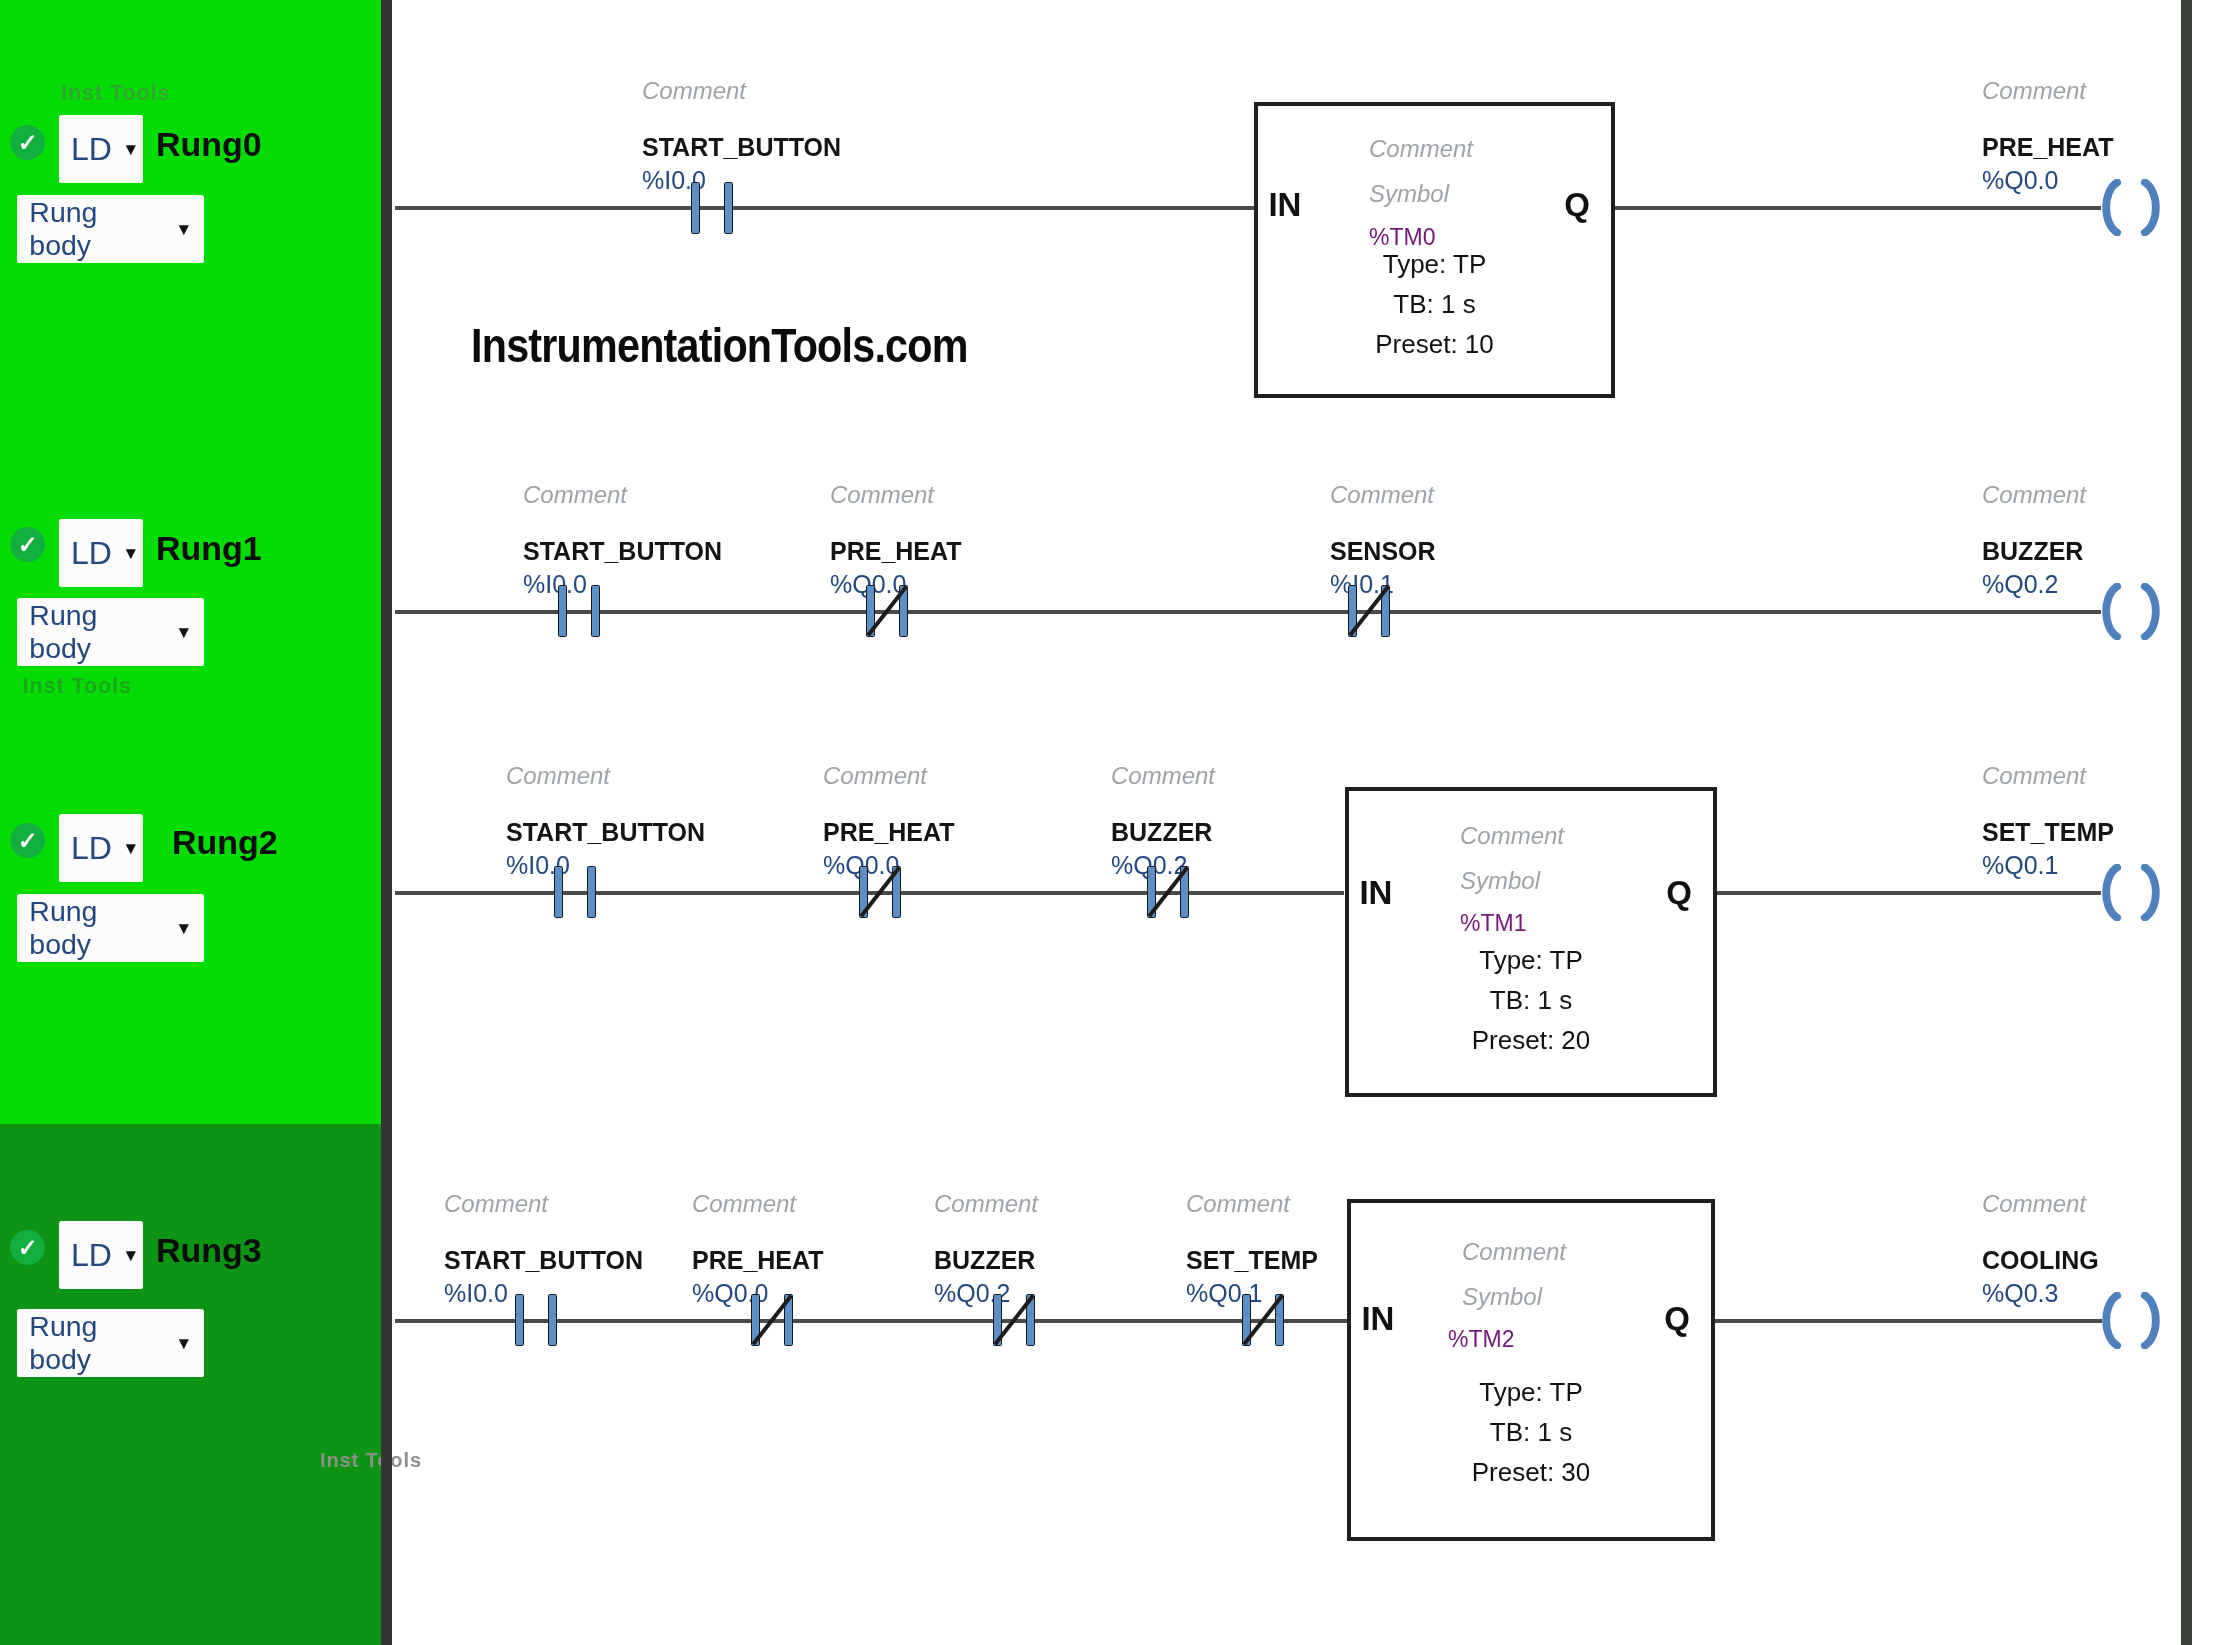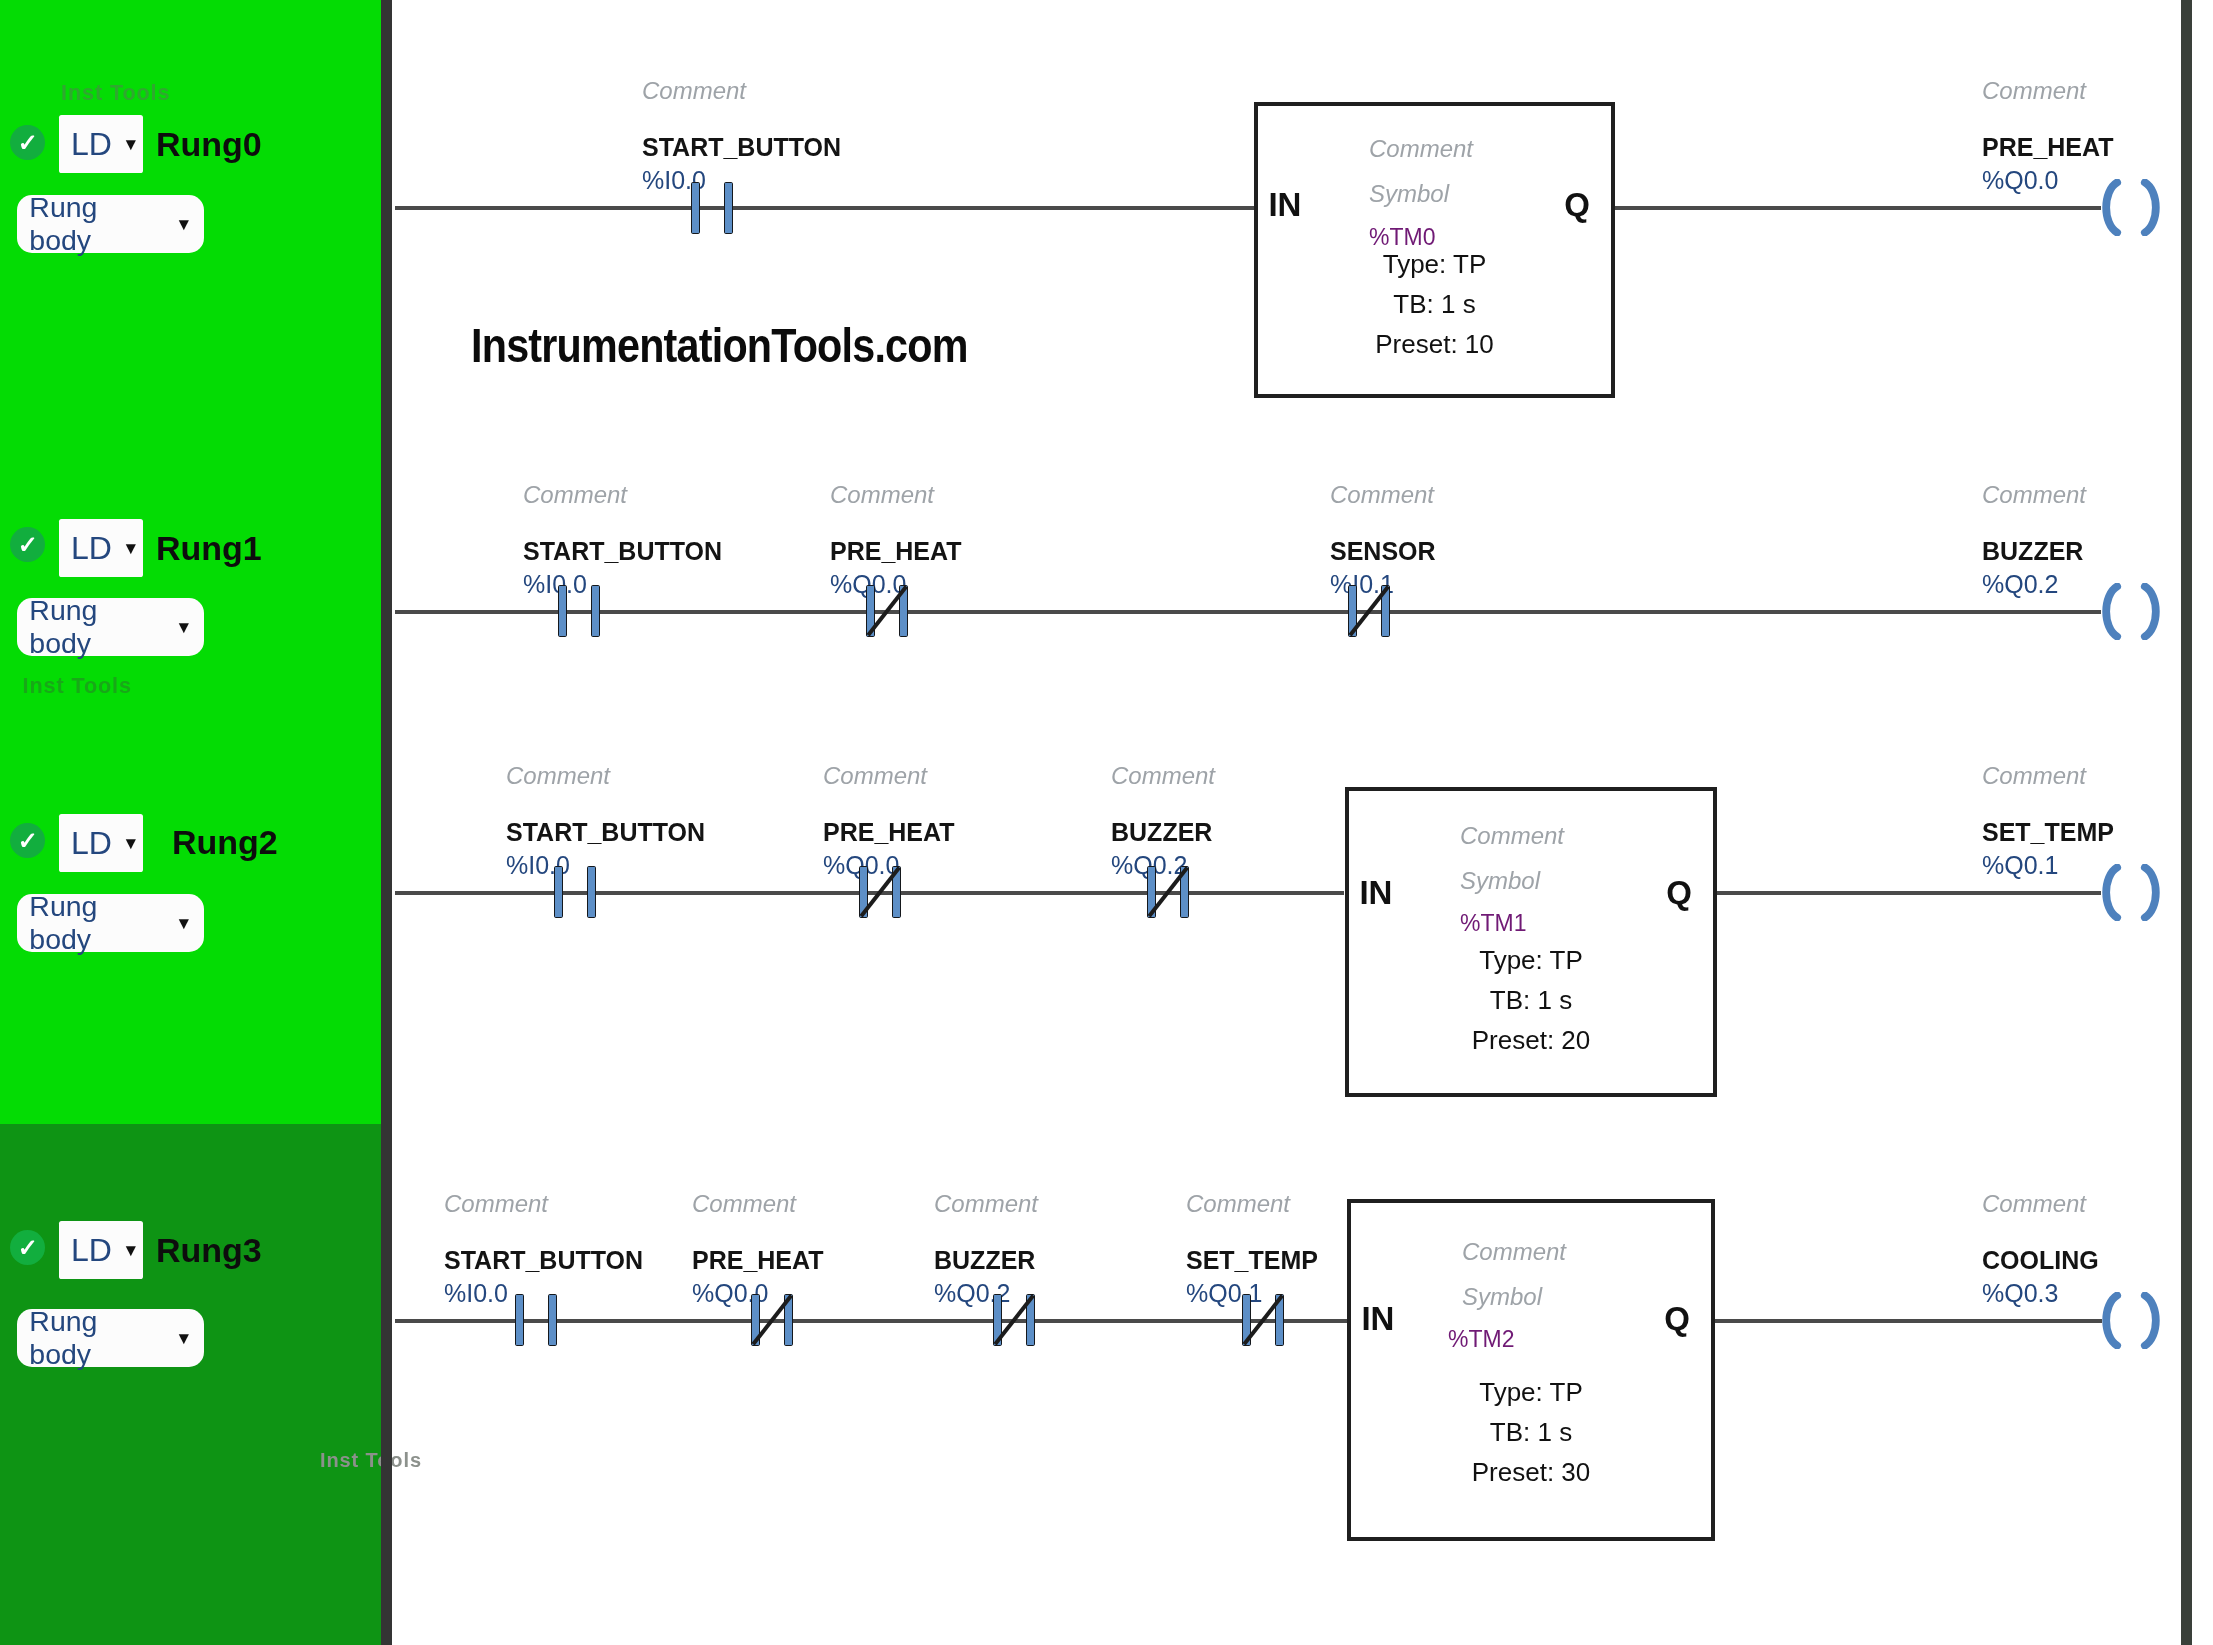--- a/index.html
+++ b/index.html
@@ -5,26 +5,26 @@
   html,body{margin:0;padding:0;background:#e8e8e8;font-family:"Liberation Sans",sans-serif;}
   #app{position:relative;width:2214px;height:1646px;background:#ffffff;overflow:hidden;}
   .abs{position:absolute;}
   
   .side-bright{left:0;top:0;width:383px;height:1124px;background:#04DC04;}
   .side-dark{left:0;top:1124px;width:383px;height:521px;background:#0E9414;}
   .rail{top:0;width:11.2px;height:1646px;background:#343434;}
   .check{width:35px;height:35px;border-radius:50%;background:#12AE3E;color:#fff;
          font-size:24px;font-weight:700;text-align:center;line-height:35px;}
   .dd{background:#FCFCFC;border-radius:2.6px;display:flex;align-items:center;
-      justify-content:space-between;padding:0 12px;box-sizing:border-box;height:58px;}
+      justify-content:space-between;padding:0 12px;box-sizing:border-box;height:68px;}
   .dd .dtxt{color:#24477E;}
   .dd .caret{color:#111;font-size:17.3px;margin-left:10.4px;}
   .ld-dd{width:84px;}
   .ld-dd .dtxt{font-size:32px;}
-  .body-dd{width:187px;border-radius:15px;}
+  .body-dd{width:187px;}
   .body-dd .dtxt{font-size:28.5px;}
   .rname{font-size:34px;font-weight:700;color:#0d0d0d;line-height:42px;}
   .wm-small{font-size:21.6px;font-weight:700;letter-spacing:0.9px;}
   
   .wire{height:4.3px;background:#4A4A4A;}
   .lbl{width:285px;}
   .lbl .comment{font-size:24px;font-style:italic;color:#9EA3A8;line-height:29px;}
   .lbl .tagname{font-size:25px;font-weight:700;color:#141414;line-height:29px;margin-top:28px;}
   .lbl .address{font-size:25px;color:#24477E;line-height:29px;margin-top:4px;}
   .cbars{width:52px;height:52px;}

